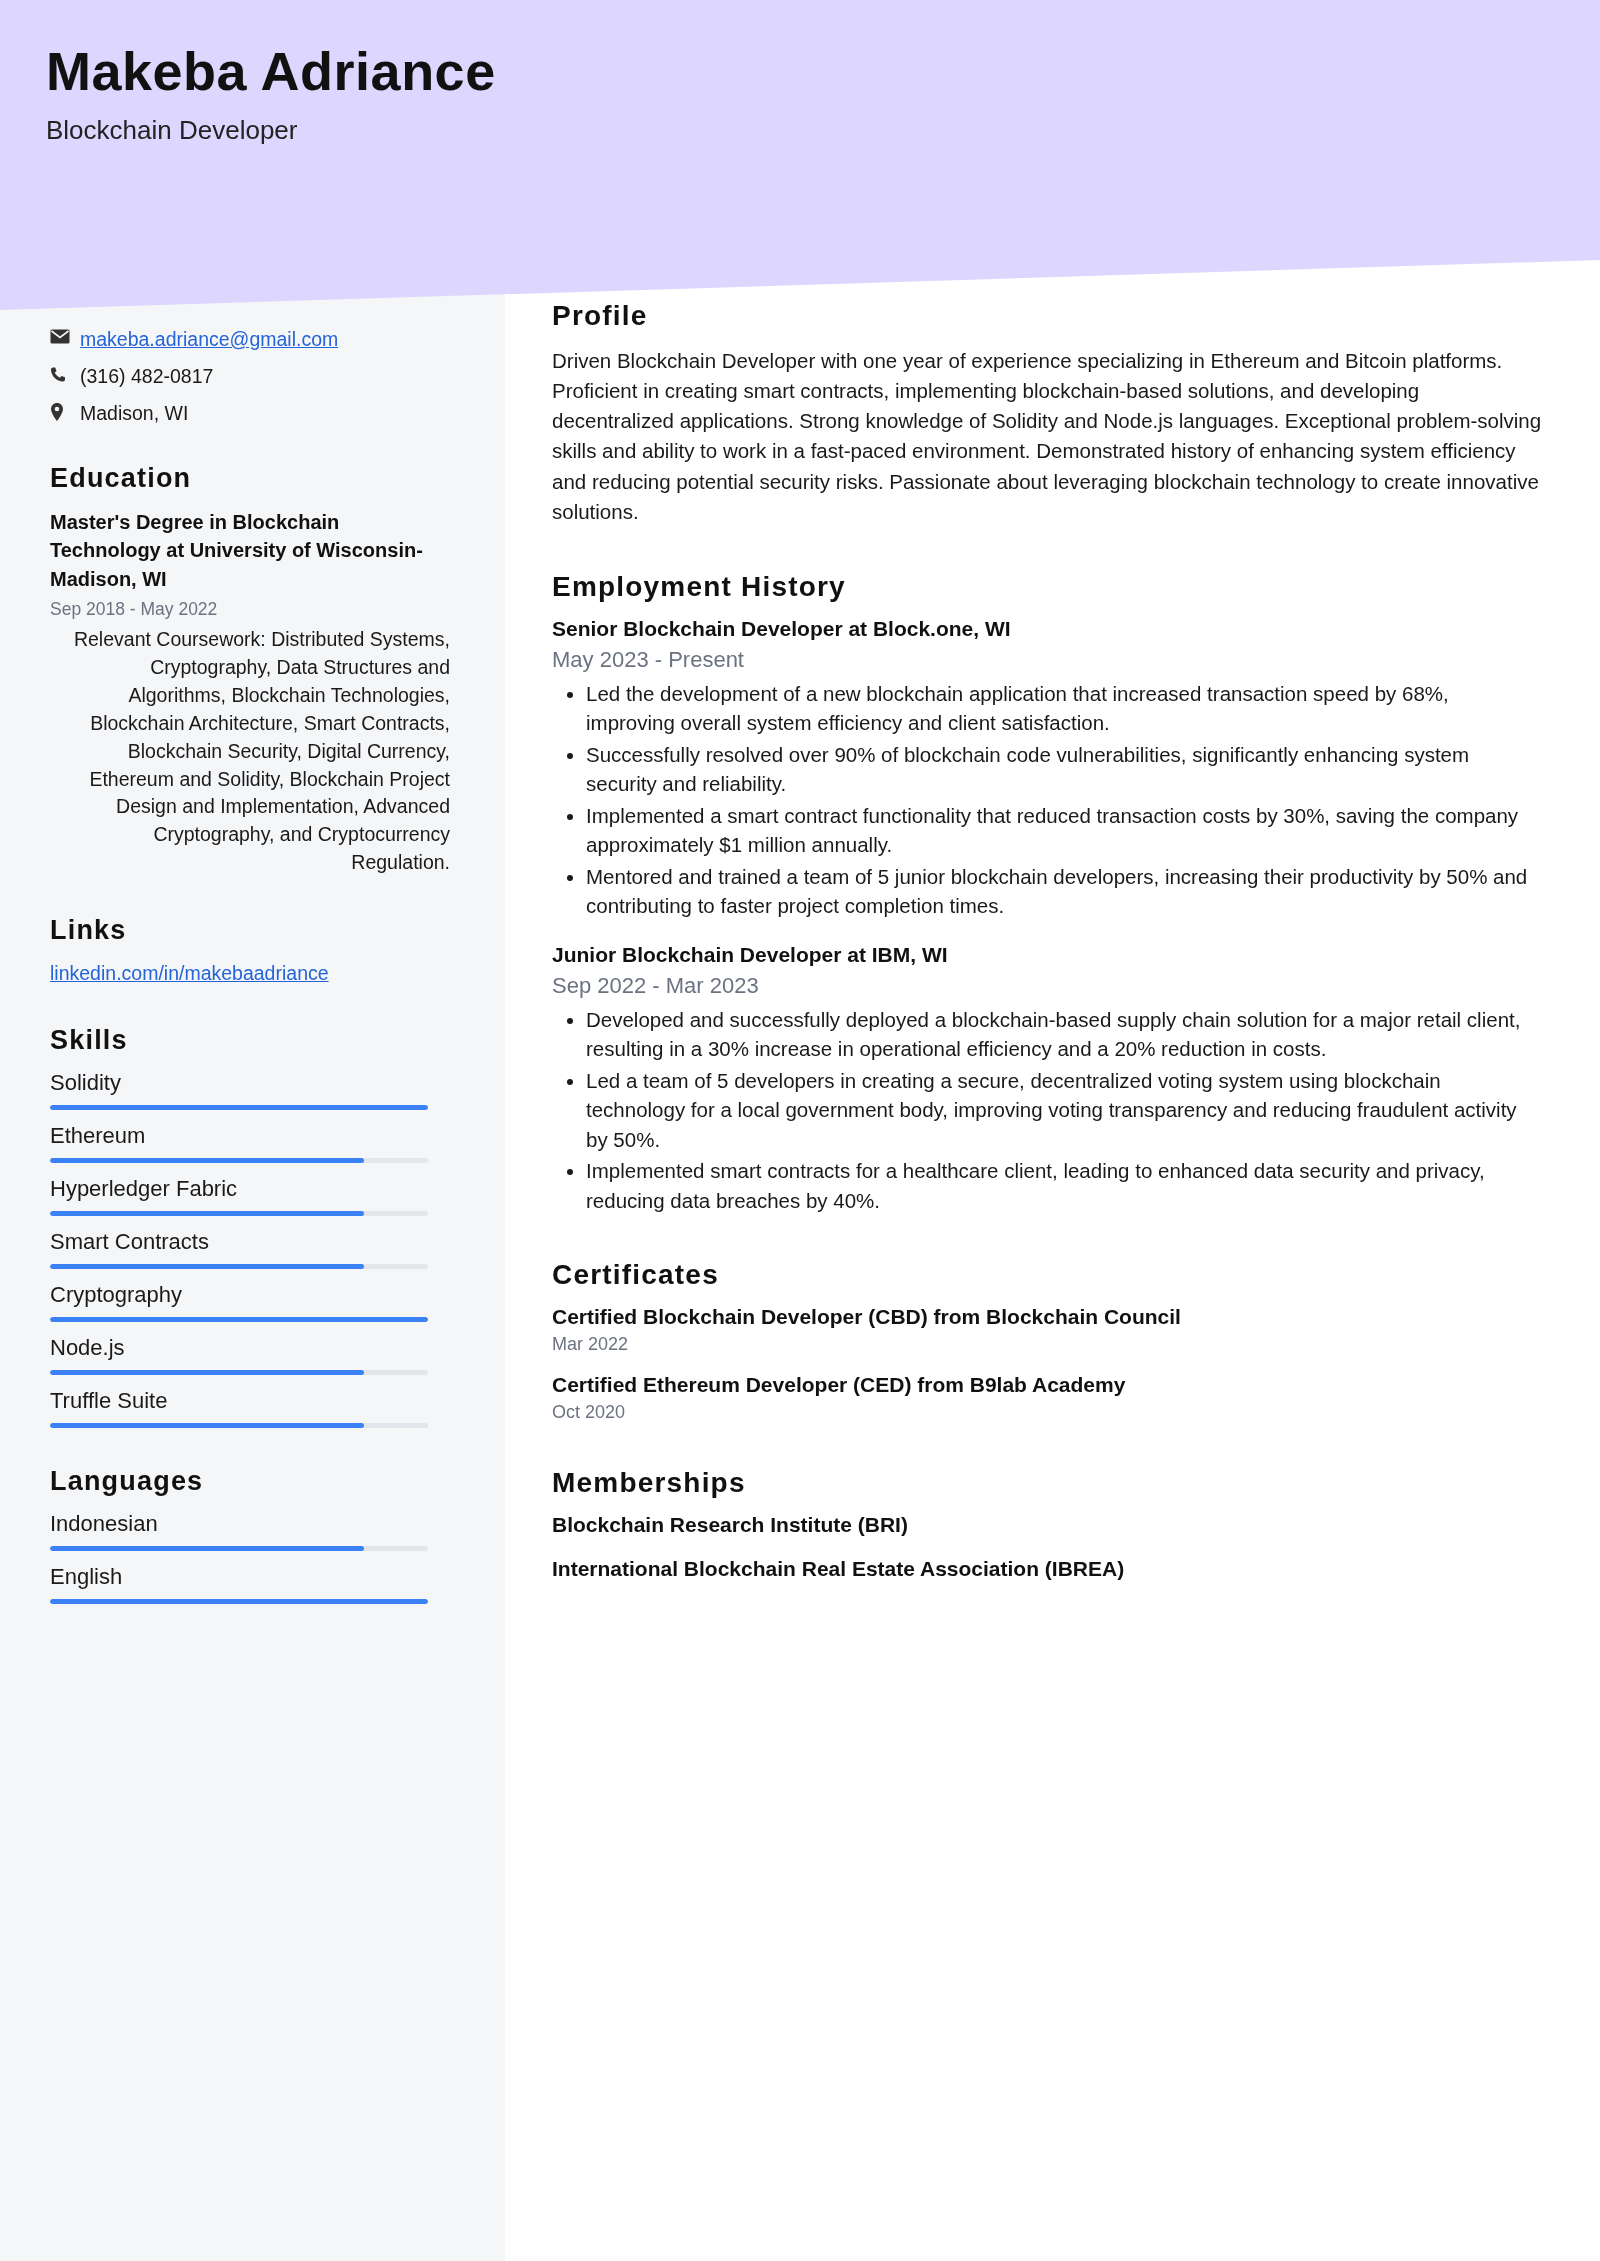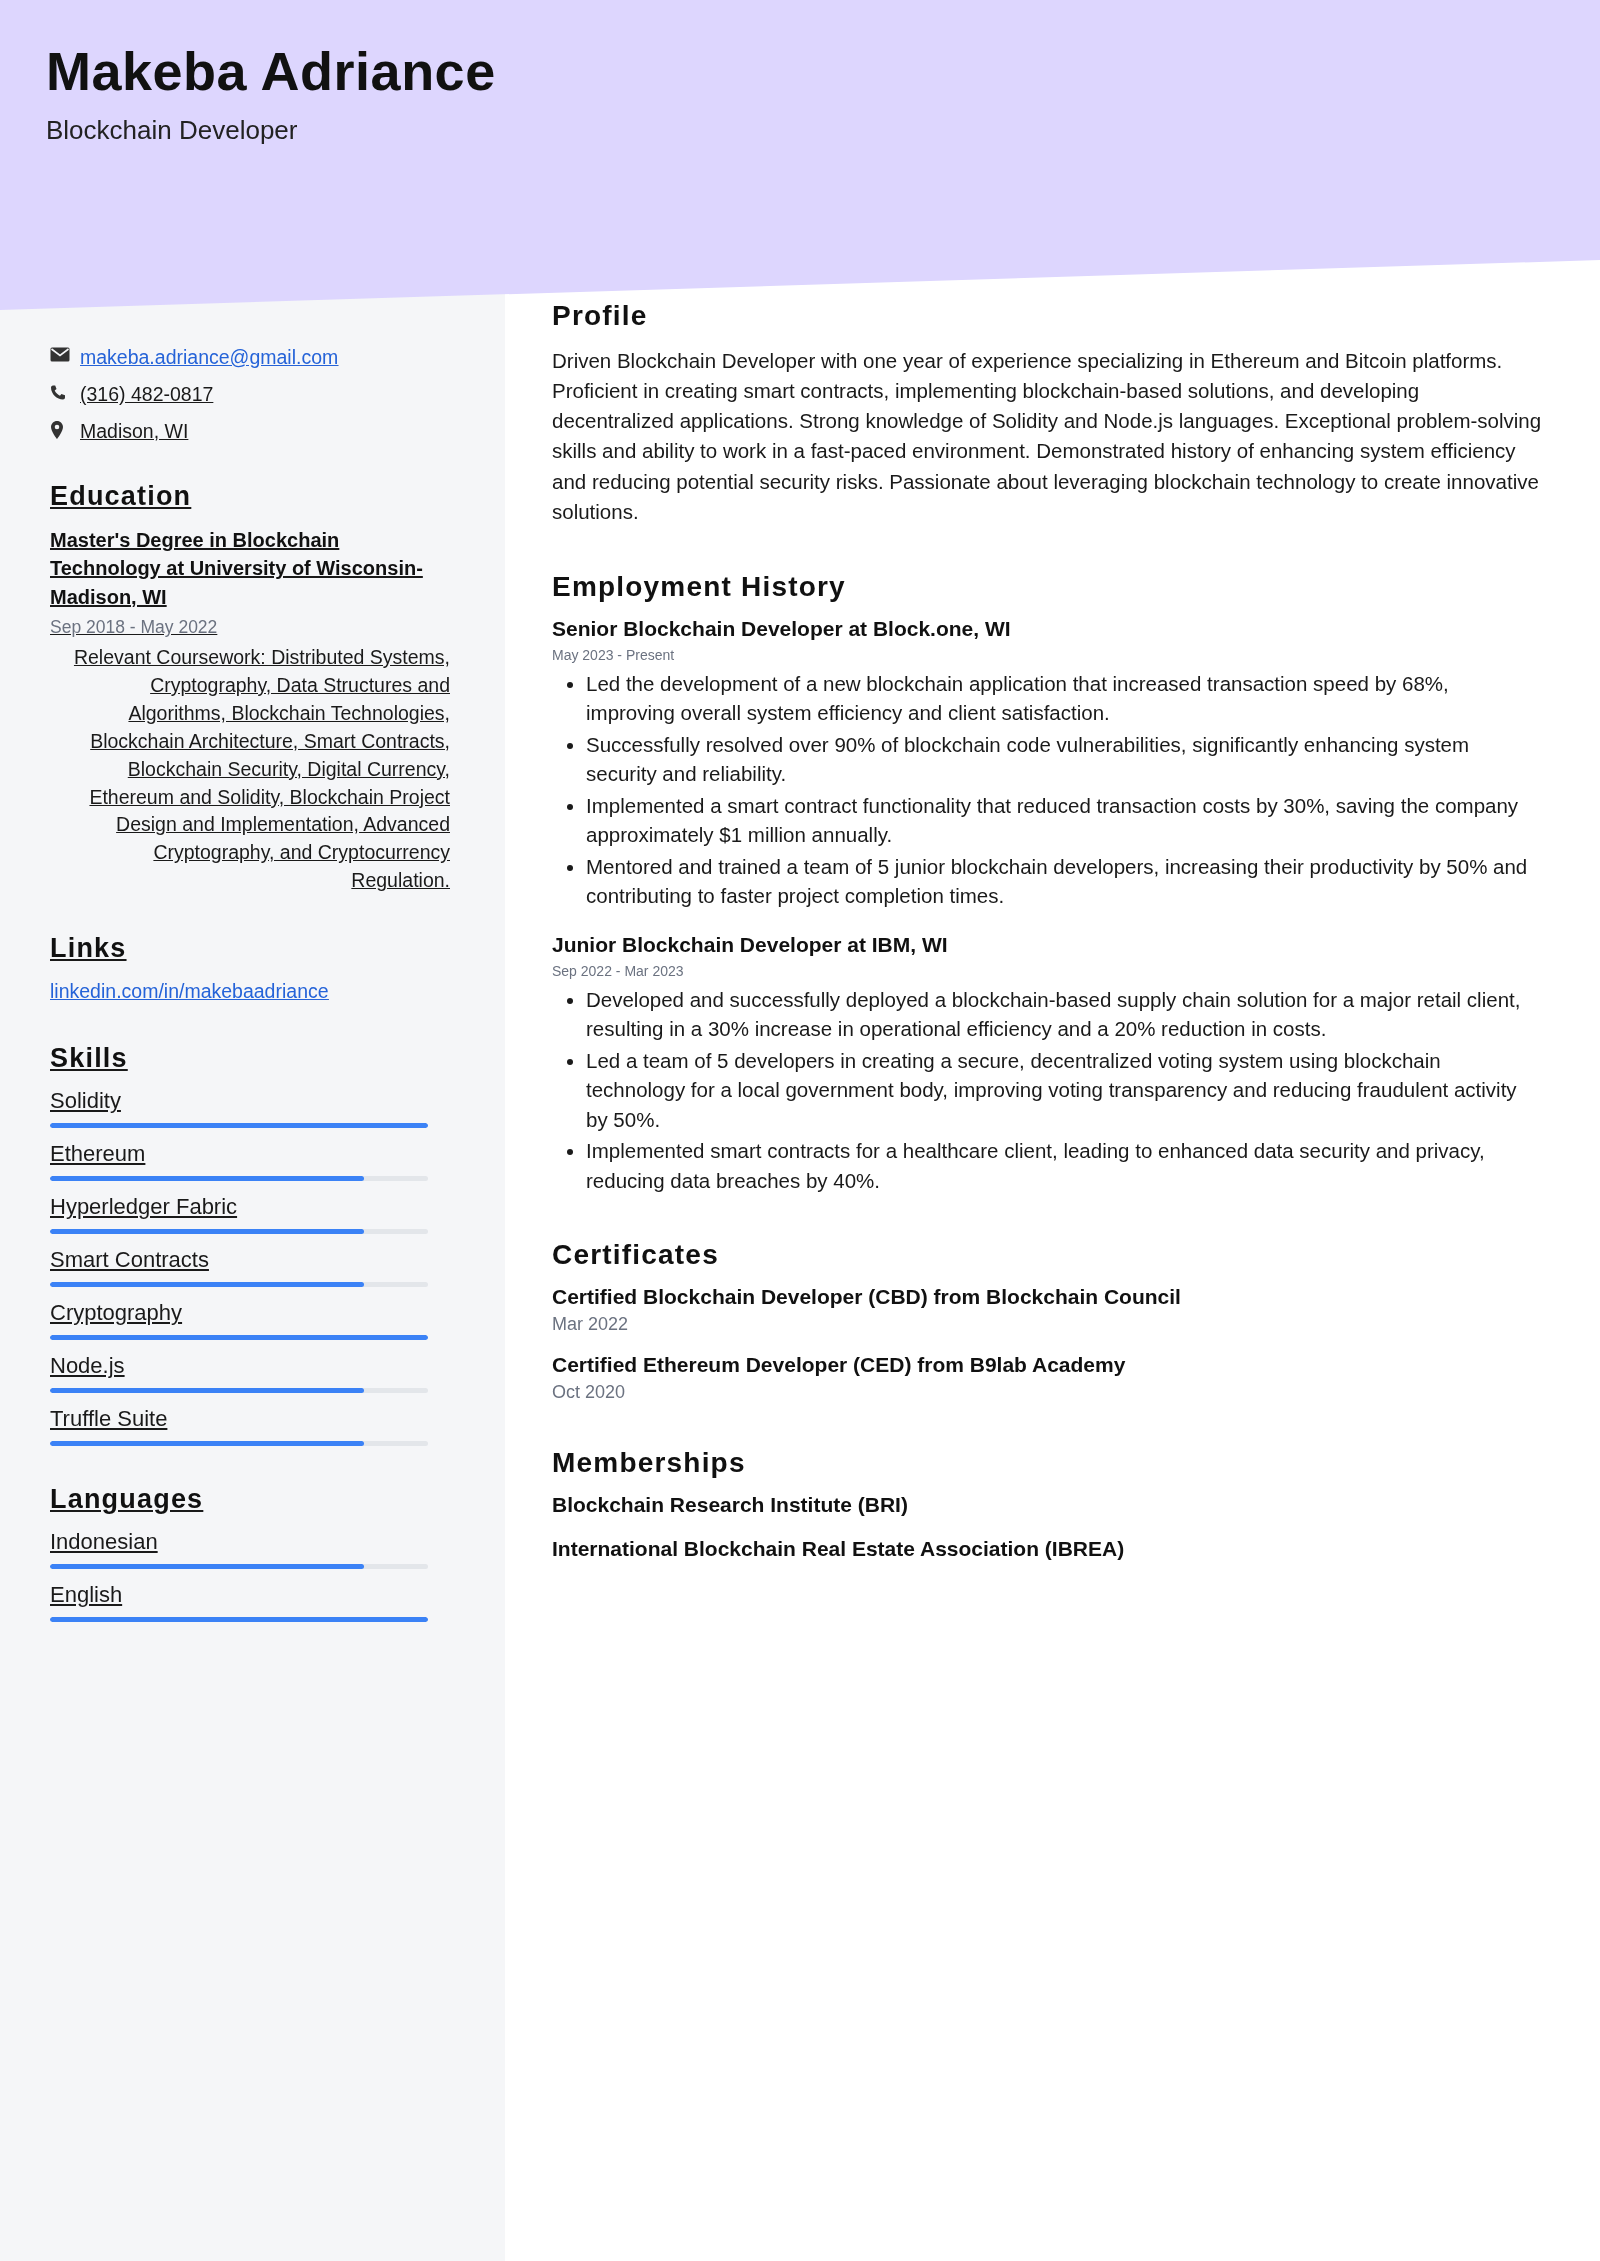--- a/index.html
+++ b/index.html
@@ -51,25 +51,24 @@
     position: absolute;
     top: 0; left: 0;
     width: 505px;
     height: 2261px;
     background: #f5f6f8;
     clip-path: polygon(0 118px, 505px 102px, 505px 2261px, 0 2261px);
     z-index: 0;
   }
   .left-content {
     position: absolute;
-    top: 346px;
+    top: 328px;
     left: 50px;
     width: 400px;
     z-index: 2;
-    text-decoration: underline;
   }
 
   .contact-row {
     display: flex;
     align-items: flex-start;
     margin-bottom: 14px;
     font-size: 19.5px;
     color: #1a1a1a;
   }
   .contact-icon {
@@ -166,21 +165,21 @@
     line-height: 1.47;
     color: #1a1a1a;
   }
   .job-heading {
     font-size: 21px;
     font-weight: bold;
     color: #111;
     margin-top: 8px;
   }
   .job-date {
-    font-size: 14px;
+    font-size: 22px;
     color: #6b7280;
     margin-top: 6px;
     margin-bottom: 6px;
   }
   ul.bullets {
     margin: 0 0 22px 0;
     padding-left: 34px;
   }
   ul.bullets li {
     font-size: 20.5px;

